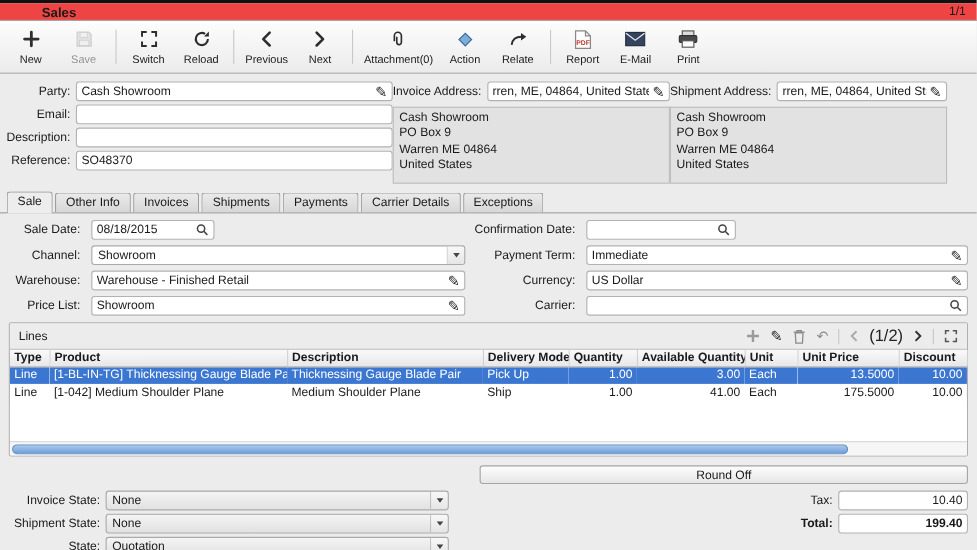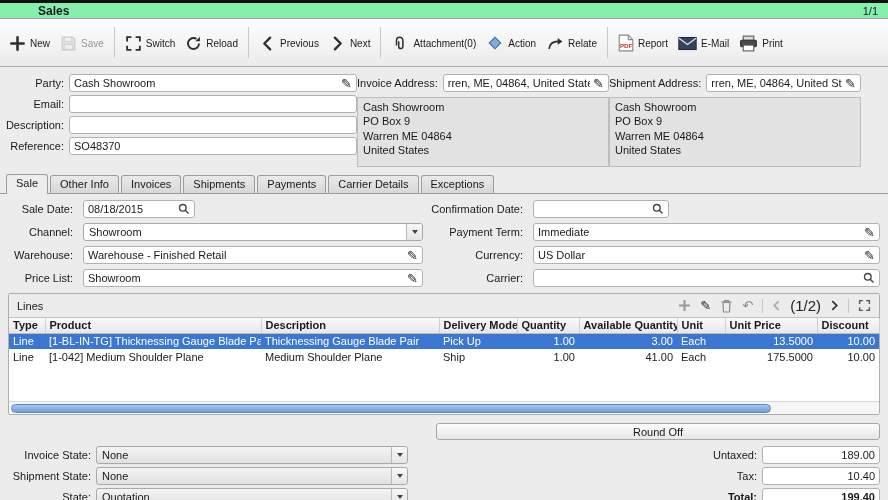--- a/index.html
+++ b/index.html
@@ -1,25 +1,25 @@
 <!DOCTYPE html>
 <html><head>
 <meta charset="utf-8">
 <style>
   * { margin:0; padding:0; box-sizing:border-box; }
   html,body { width:888px; height:500px; overflow:hidden; }
   body { font-family:"Liberation Sans","DejaVu Sans",sans-serif; font-size:11px; color:#1a1a1a; background:#ececec; }
 
   .topstrip { height:3px; background:#111; }
-  .titlebar { height:16px; display:flex; align-items:center; background:#86efac; border-bottom:1px solid #9e9e9e; padding:0 10px; }
+  .titlebar { height:16px; display:flex; align-items:center; background:#ef4444; border-bottom:1px solid #9e9e9e; padding:0 10px; }
   .titlebar .title { font-weight:bold; font-size:12px; margin-left:28px; }
   .titlebar .pager { margin-left:auto; font-size:11px; }
 
   .toolbar { height:48px; display:flex; align-items:stretch; background:linear-gradient(#fdfdfd,#ebebeb); border-bottom:1px solid #adadad; padding:2px 4px; }
-  .tbtn { min-width:48px; padding:2px 5px 1px; display:flex; flex-direction:row; align-items:center; justify-content:center; gap:4px; border-radius:3px; cursor:default; }
+  .tbtn { min-width:48px; padding:2px 5px 1px; display:flex; flex-direction:column; align-items:center; justify-content:center; gap:4px; border-radius:3px; cursor:default; }
   .tbtn .ticon { height:19px; display:flex; align-items:center; justify-content:center; }
   .tbtn .tlabel { font-size:10px; white-space:nowrap; }
   .tbtn.disabled { opacity:.45; }
   .tsep { width:1px; background:#c8c8c8; margin:6px 5px; }
 
   .hdr { display:flex; padding:7px 5px 6px; }
   .hdr-left { width:352px; }
   .addr-col { width:252px; display:flex; flex-direction:column; }
   .hrow { display:flex; align-items:center; margin-bottom:3px; }
   .lbl { text-align:right; padding-right:5px; white-space:nowrap; }
@@ -489,26 +489,20 @@
       <div class="combo gray">
         <span class="val">Quotation</span>
         <span class="combo-btn">
             <span class="tri-down"></span>
           </span>
       </div>
     </div>
   </div>
   <div class="bright">
     <div class="brow">
-      <span class="lbl">Untaxed:</span>
-      <div class="input">
-          <span class="val">189.00</span>
-        </div>
-    </div>
-    <div class="brow">
       <span class="lbl">Tax:</span>
       <div class="input">
           <span class="val">10.40</span>
         </div>
     </div>
     <div class="brow bold">
       <span class="lbl">Total:</span>
       <div class="input">
           <span class="val">199.40</span>
         </div>

